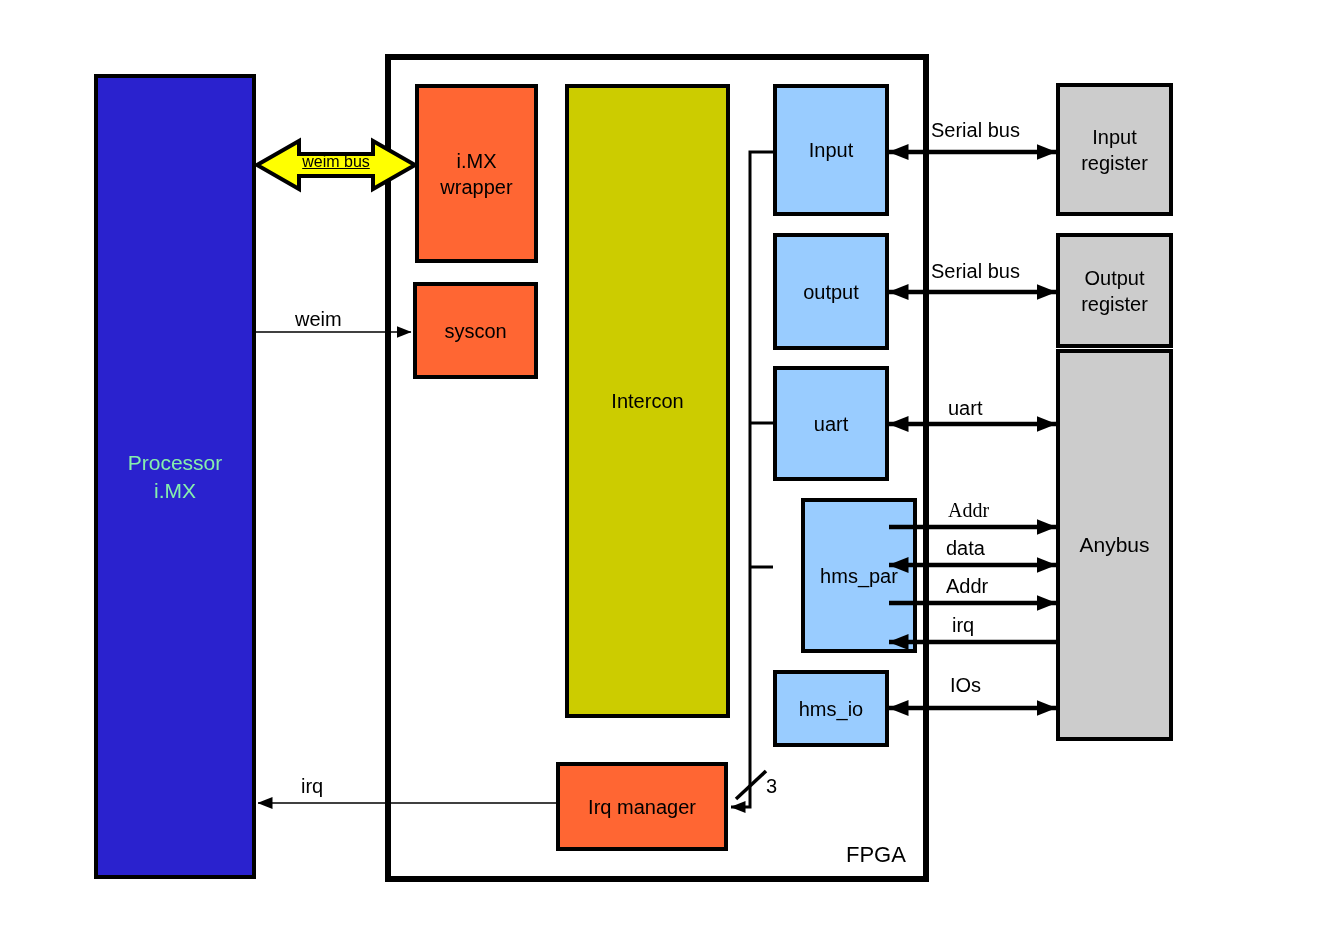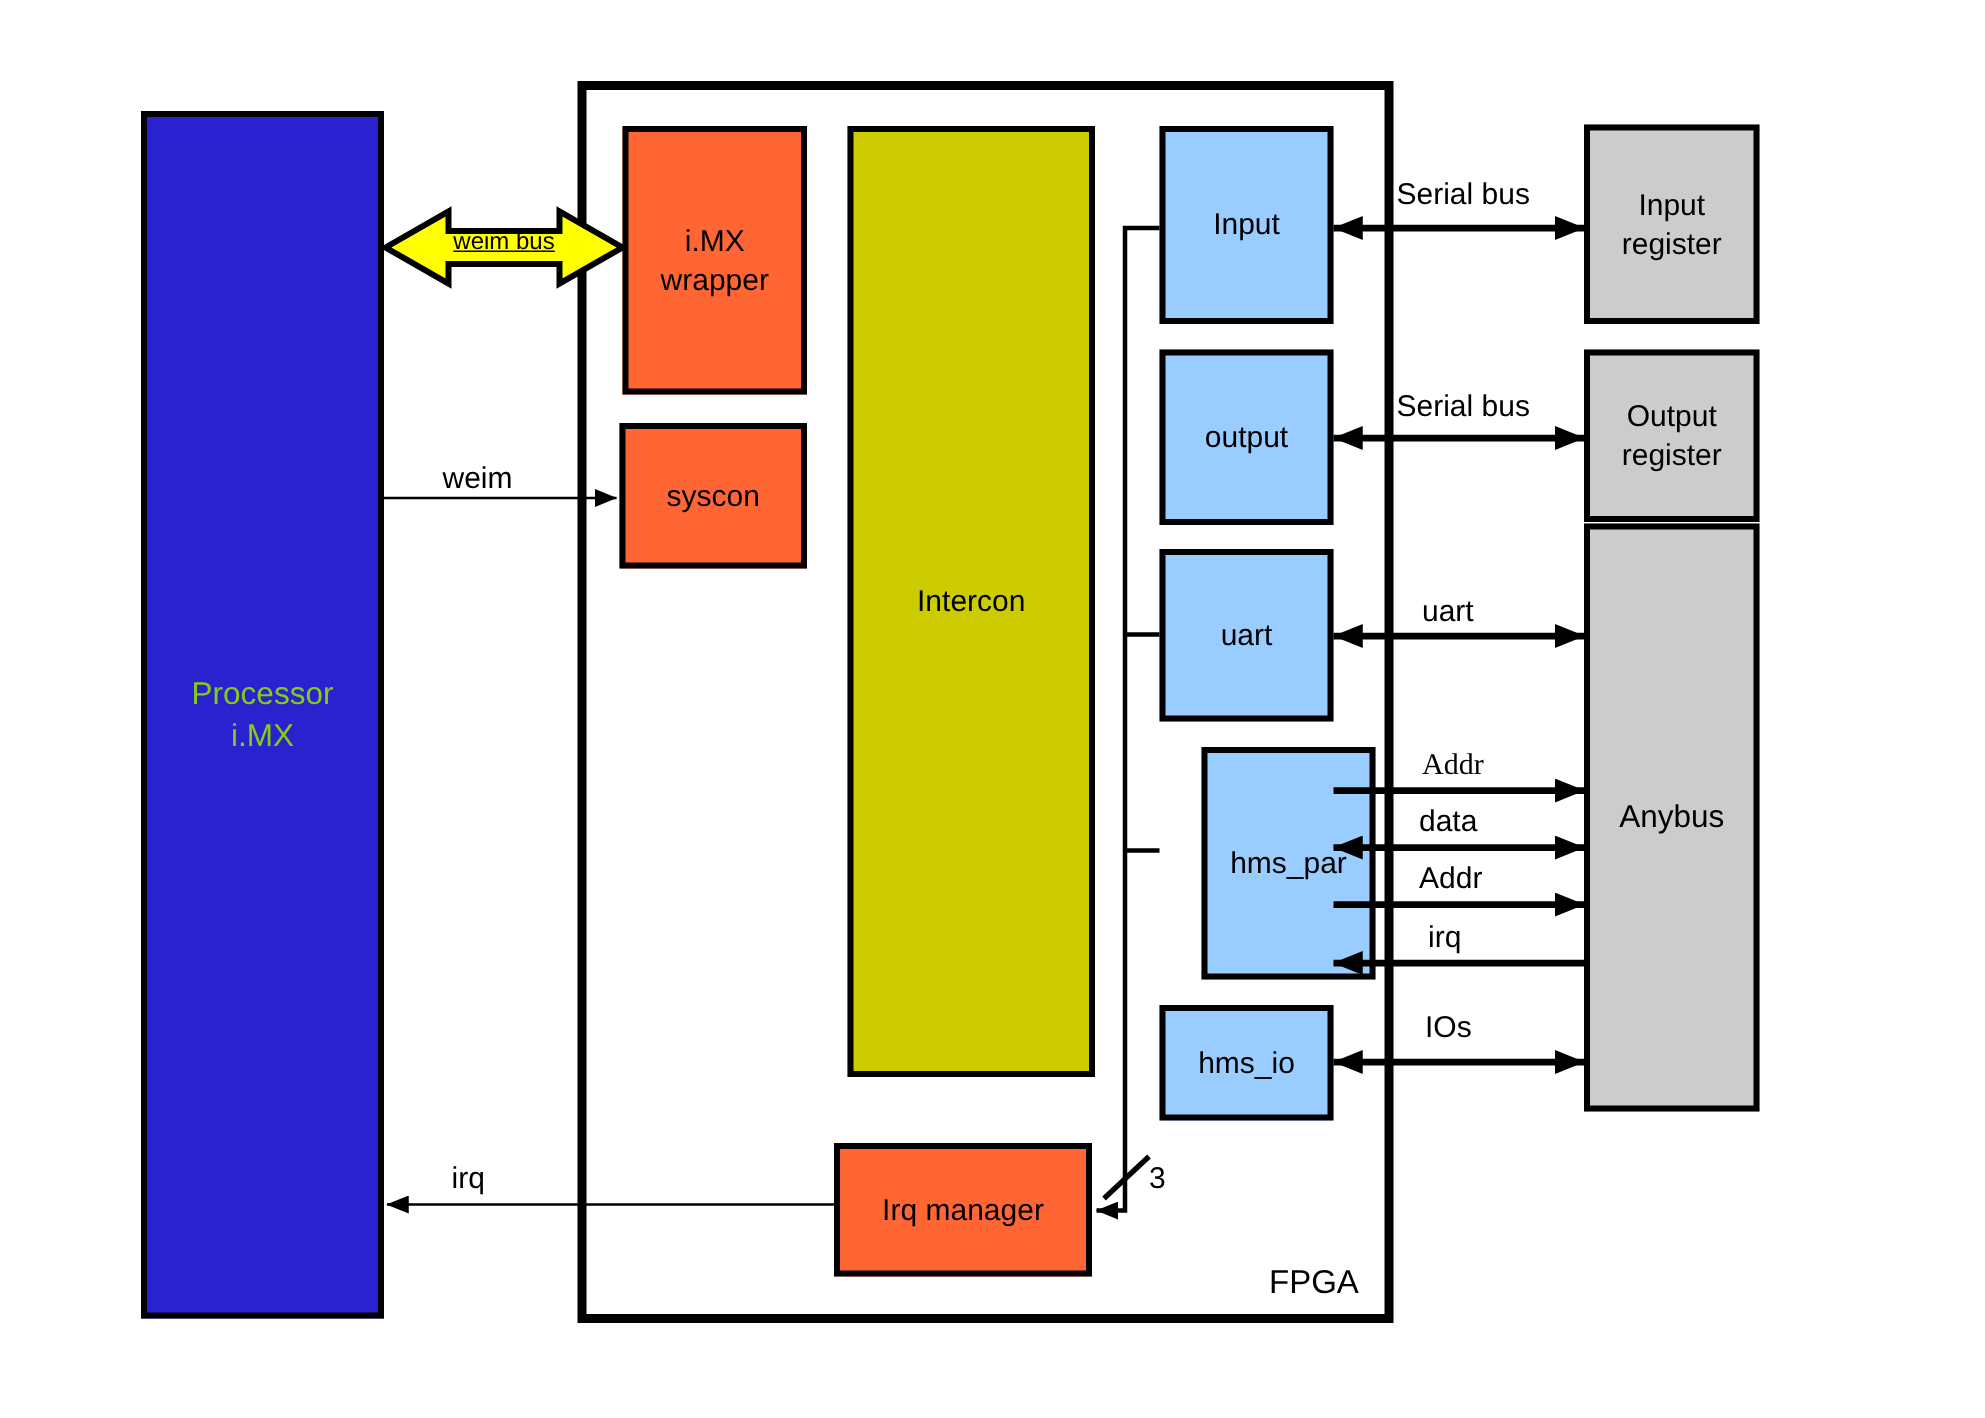--- a/index.html
+++ b/index.html
@@ -20,21 +20,21 @@
   svg.wires { position:absolute; left:0; top:0; pointer-events:none; }
 </style>
 </head>
 <body>
 
 <div class="stage">
 
   <div class="fpga-box" style="left:385px; top:54px; width:544px; height:828px;"></div>
   <div class="lbl" style="left:846px; top:842px; font-size:22px;">FPGA</div>
 
-  <div class="block" style="left:94px; top:74px; width:162px; height:805px; background:#2A22CE; color:#84cc16; font-size:21px;">Processor
+  <div class="block" style="left:94px; top:74px; width:162px; height:805px; background:#2A22CE; color:#86efac; font-size:21px;">Processor
 i.MX</div>
 
   <div class="block" style="left:415px; top:84px; width:123px; height:179px; background:#FF6633;">i.MX
 wrapper</div>
 
   <div class="block" style="left:413px; top:282px; width:125px; height:97px; background:#FF6633;">syscon</div>
 
   <div class="block" style="left:565px; top:84px; width:165px; height:634px; background:#CCCC00;">Intercon</div>
 
   <div class="block" style="left:773px; top:84px; width:116px; height:132px; background:#99CCFF;">Input</div>

